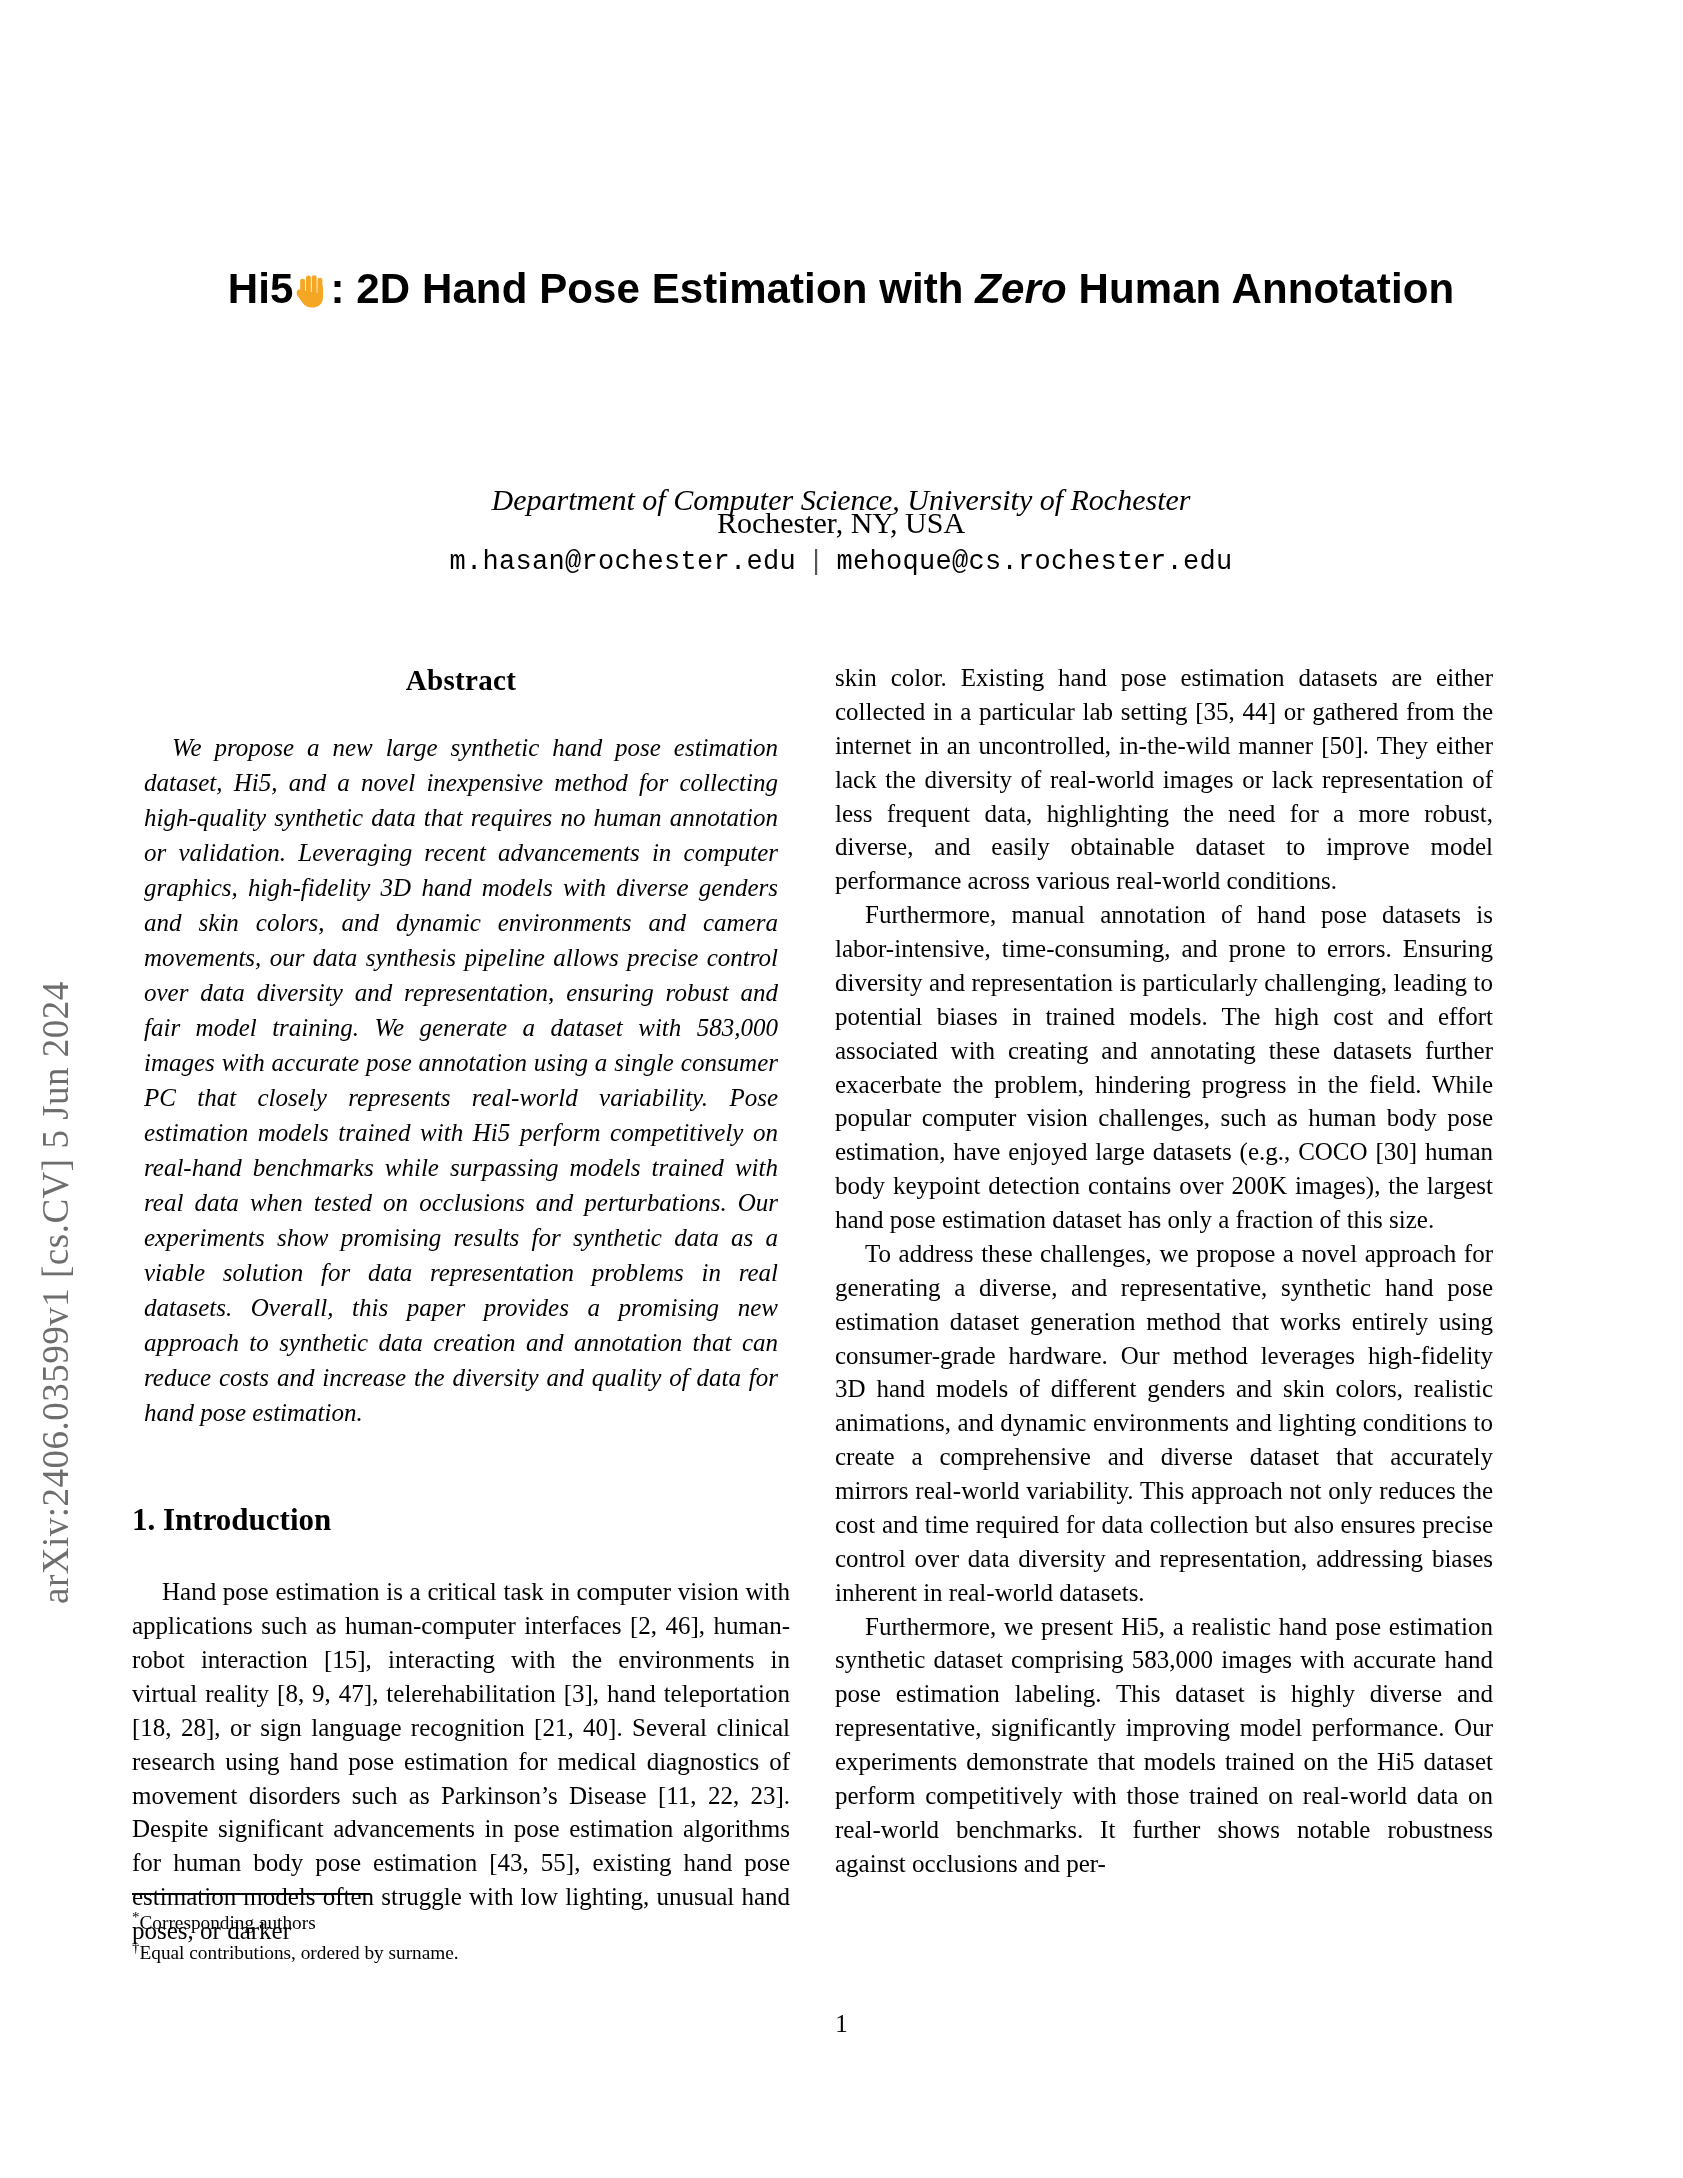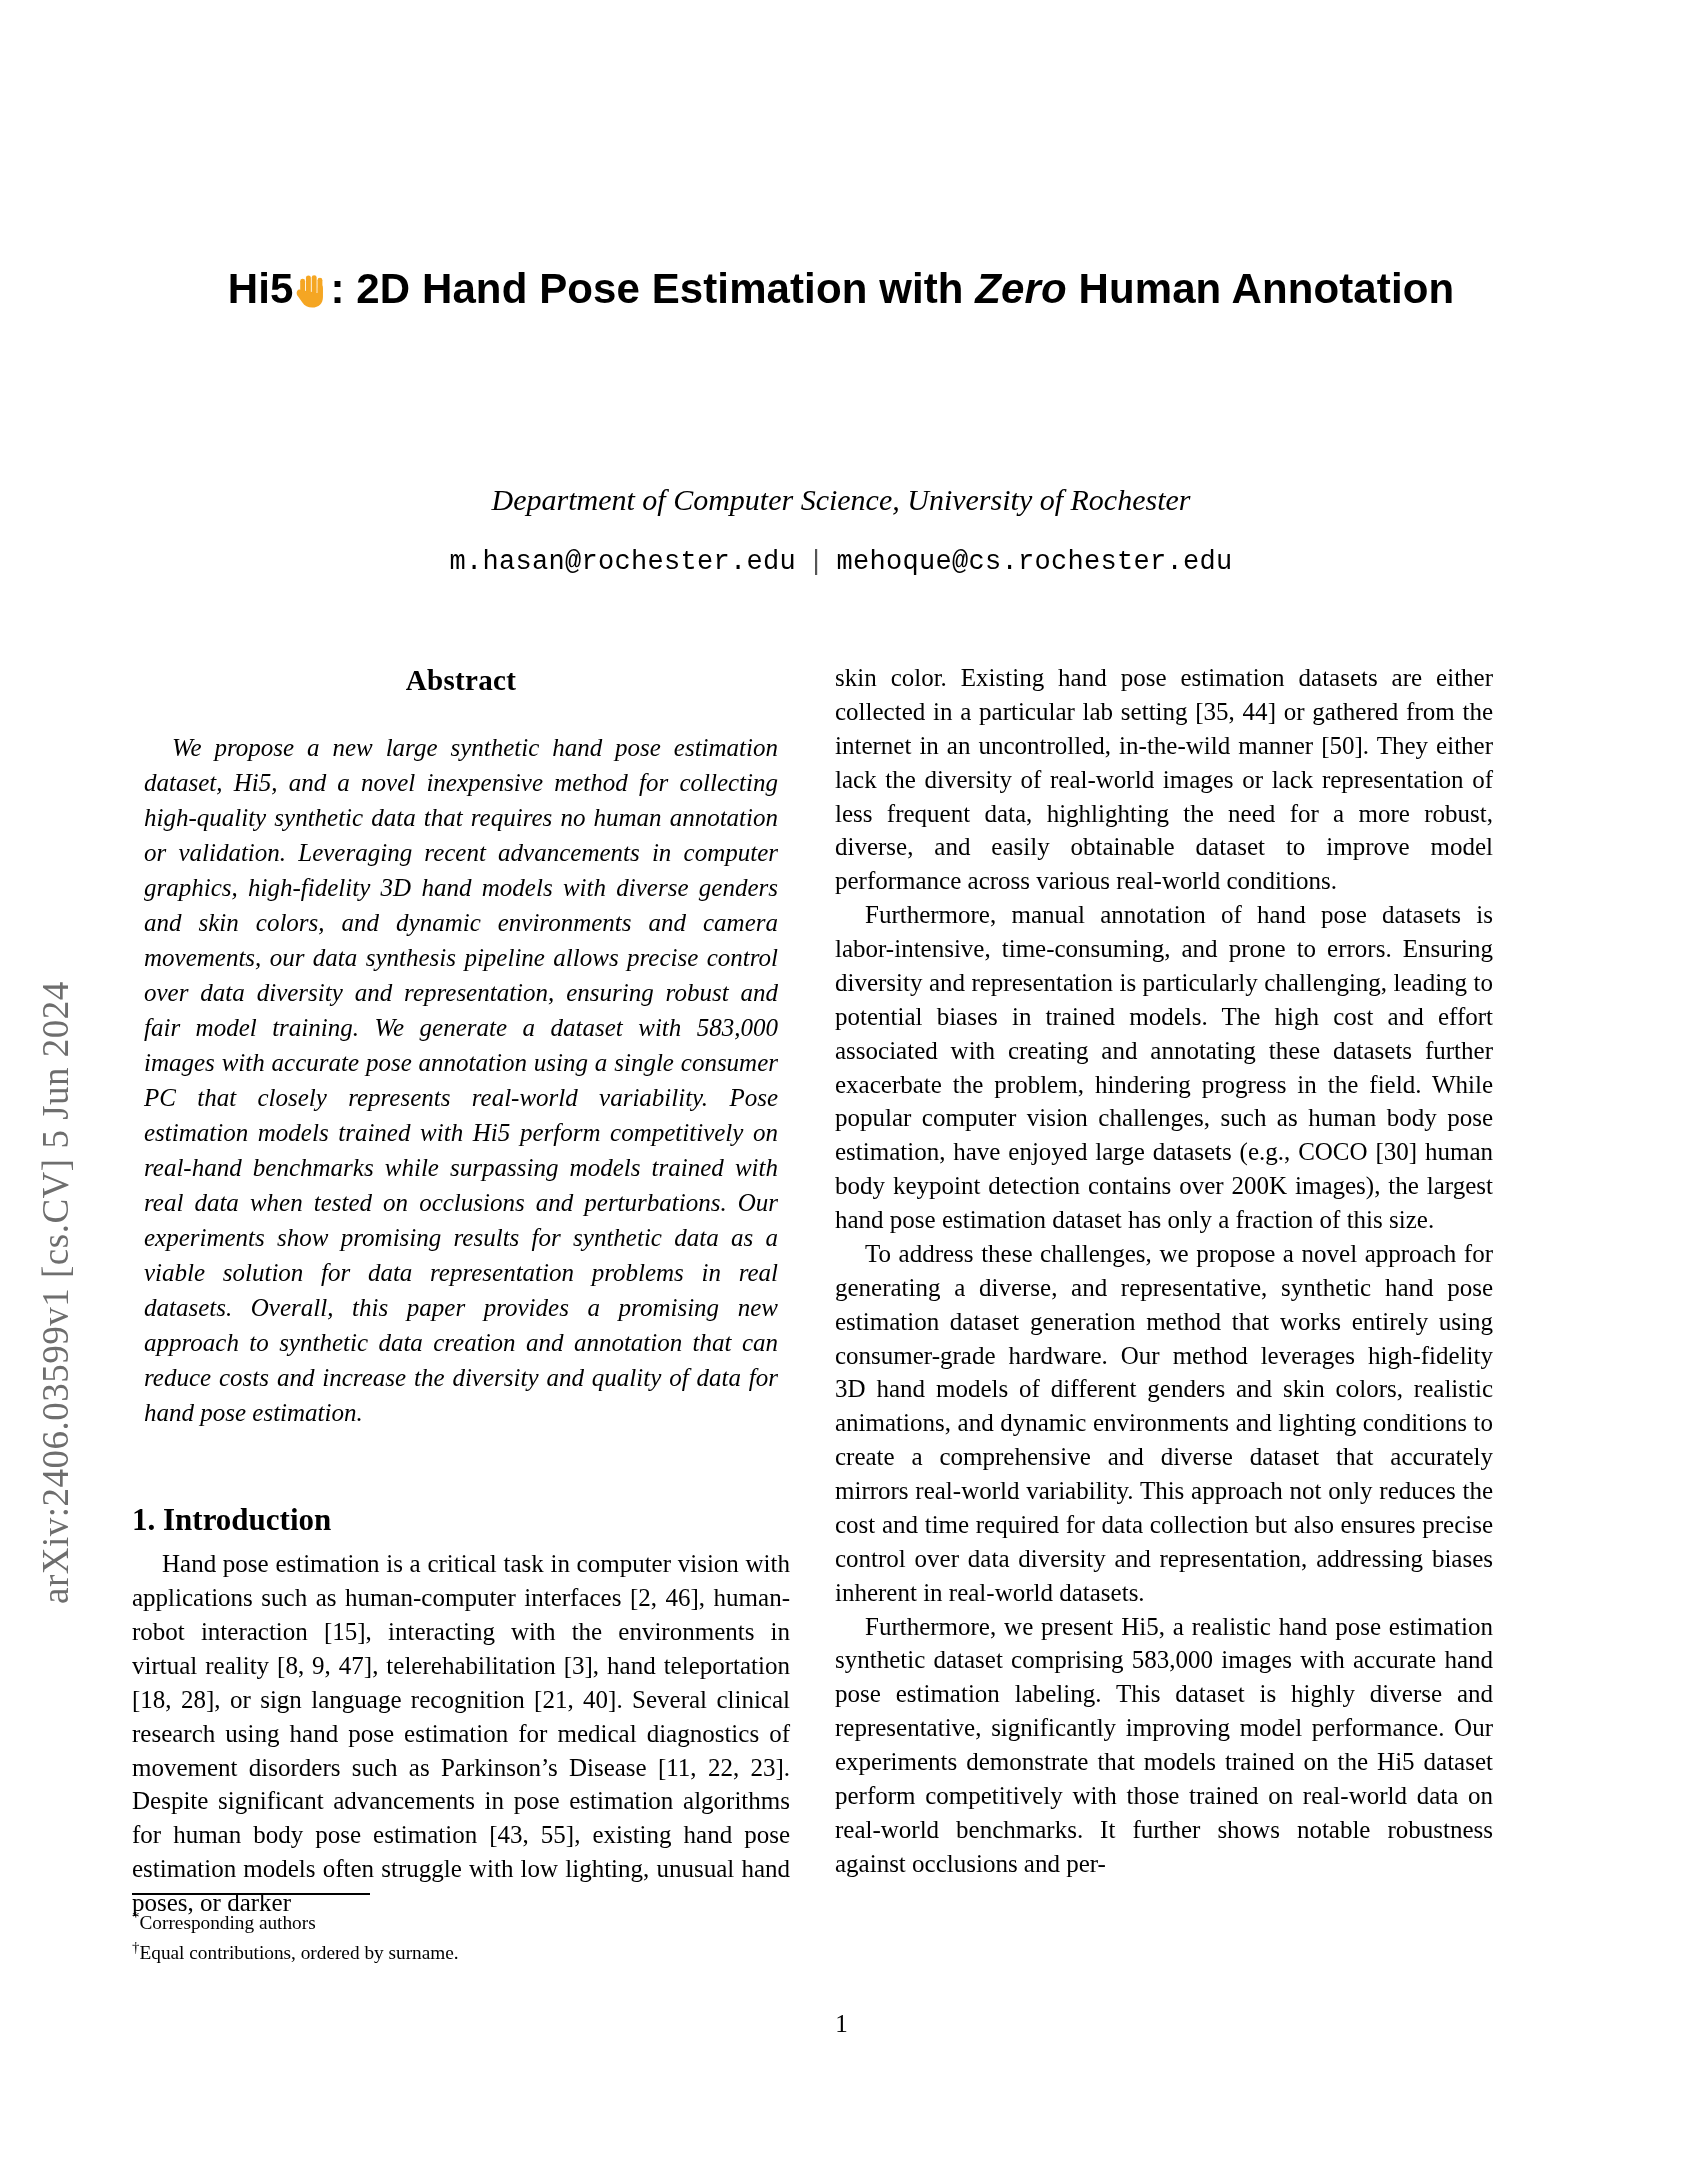--- a/index.html
+++ b/index.html
@@ -131,21 +131,21 @@
     font-size: 25px;
     line-height: 1.40;
     text-align: justify;
     text-indent: 28px;
     margin: 12px;
     hyphens: manual;
   }
   .section-head {
     font-weight: bold;
     font-size: 31px;
-    margin: 69px 0 6px 0;
+    margin: 69px 0 34px 0;
   }
   p.body {
     margin: 0 0 0 0;
     text-indent: 30px;
     text-align: justify;
   }
   p.body + p.body { margin-top: 0px; }
   .cite { color: #000000; }
 
   
@@ -194,20 +194,21 @@
             <rect x="11.6" y="2.5" width="5.2" height="20" rx="2.6"></rect>
             <rect x="17.7" y="2.2" width="5.2" height="20.5" rx="2.6"></rect>
             <rect x="23.8" y="5" width="5.2" height="18" rx="2.6"></rect>
             <path d="M4.0 17.5 C1.4 19.0 1.2 22.0 2.9 24.4 L7.6 31.0 C10.2 34.9 13.6 36.6 18.2 36.6 C25.2 36.6 29.6 32.4 29.6 25.4 L29.6 16.0 C29.6 13.6 28.4 12.2 26.9 12.2 C25.4 12.2 24.2 13.6 24.2 16.0 L24.2 21.0 L8.9 18.6 C7.0 18.0 5.3 16.8 4.0 17.5 Z"></path>
           </g>
         </svg></span><span>: 2D Hand Pose Estimation with </span><span class="ital">Zero</span><span> Human Annotation</span>
     </div>
   </div>
 
   <div class="affil">Department of Computer Science, University of Rochester</div>
+  <div class="city">Rochester, NY, USA</div>
   <div class="emails">
     <span>m.hasan@rochester.edu</span><span class="sep">|</span><span>mehoque@cs.rochester.edu</span>
   </div>
 
   <div class="col col-left">
     <div class="abstract-head">Abstract</div>
     <p class="abstract-body">We propose a new large synthetic hand pose estimation dataset, Hi5, and a novel inexpensive method for collecting high-quality synthetic data that requires no human annotation or validation. Leveraging recent advancements in computer graphics, high-fidelity 3D hand models with diverse genders and skin colors, and dynamic environments and camera movements, our data synthesis pipeline allows precise control over data diversity and representation, ensuring robust and fair model training. We generate a dataset with 583,000 images with accurate pose annotation using a single consumer PC that closely represents real-world variability. Pose estimation models trained with Hi5 perform competitively on real-hand benchmarks while surpassing models trained with real data when tested on occlusions and perturbations. Our experiments show promising results for synthetic data as a viable solution for data representation problems in real datasets. Overall, this paper provides a promising new approach to synthetic data creation and annotation that can reduce costs and increase the diversity and quality of data for hand pose estimation.</p>
     <div class="section-head">1. Introduction</div>
     <p class="body">Hand pose estimation is a critical task in computer vision with applications such as human-computer interfaces [<span class="cite">2, 46</span>], human-robot interaction [<span class="cite">15</span>], interacting with the environments in virtual reality [<span class="cite">8, 9, 47</span>], telerehabilitation [<span class="cite">3</span>], hand teleportation [<span class="cite">18, 28</span>], or sign language recognition [<span class="cite">21, 40</span>]. Several clinical research using hand pose estimation for medical diagnostics of movement disorders such as Parkinson’s Disease [<span class="cite">11, 22, 23</span>]. Despite significant advancements in pose estimation algorithms for human body pose estimation [<span class="cite">43, 55</span>], existing hand pose estimation models often struggle with low lighting, unusual hand poses, or darker</p>
   </div>

